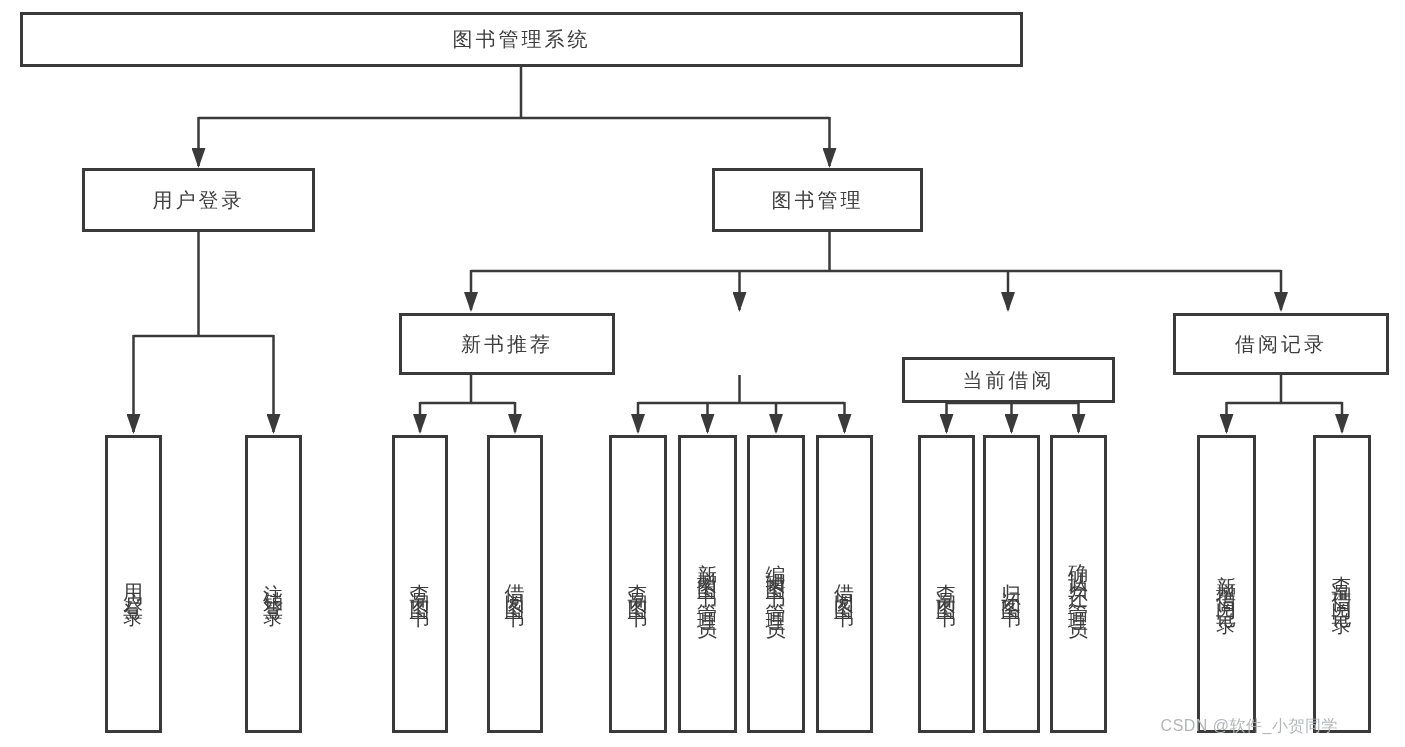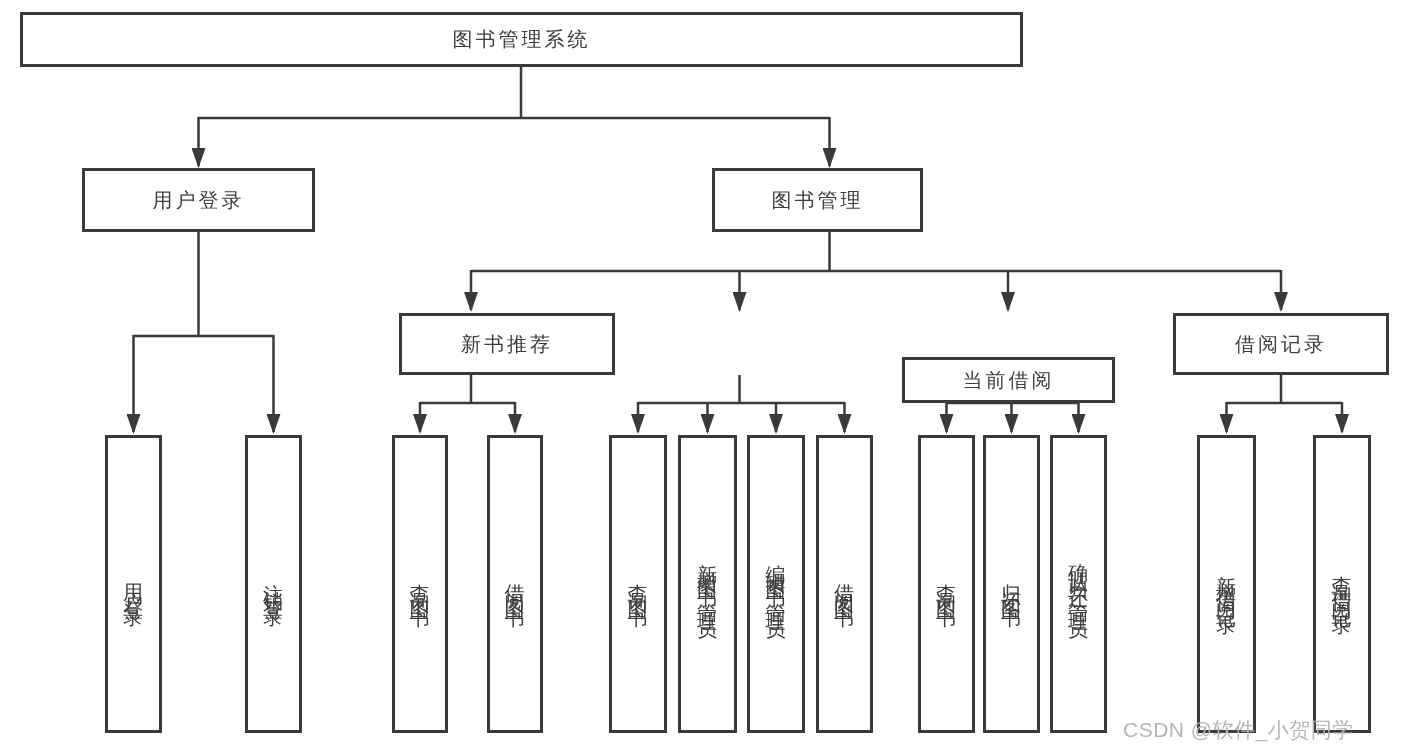--- a/index.html
+++ b/index.html
@@ -46,21 +46,21 @@
     font-size: 20px;
     letter-spacing: 8px;
     line-height: 1;
     white-space: nowrap;
   }
   .watermark {
     position: absolute;
     left: 1123px;
     top: 716px;
     width: 215px;
-    font-size: 21px;
+    font-size: 16px;
     letter-spacing: 0.5px;
     color: var(--watermark, #b3b5b7);
     white-space: nowrap;
     text-align: right;
   }
 </style>
 </head>
 <body>
 
 <div class="stage">

